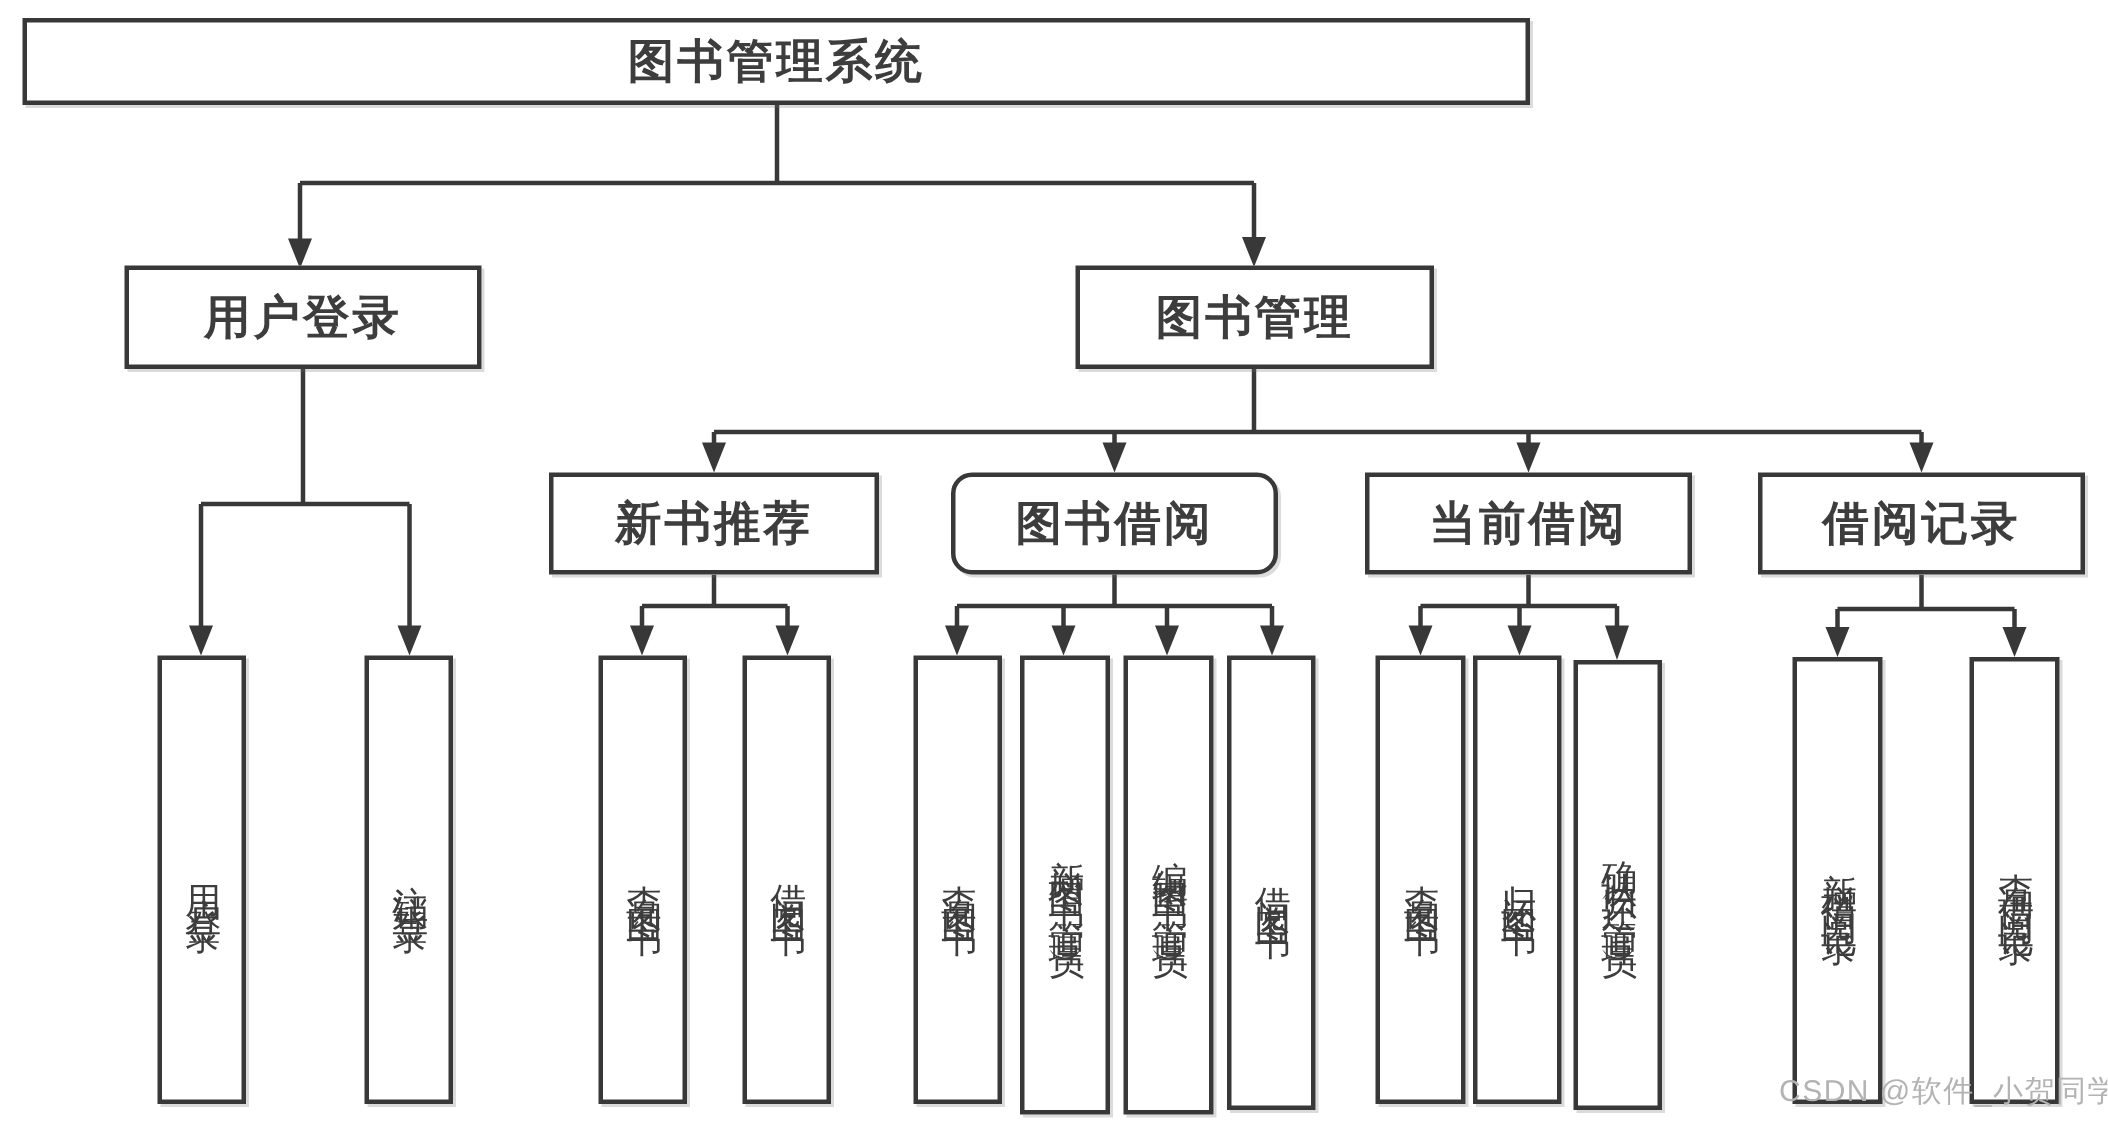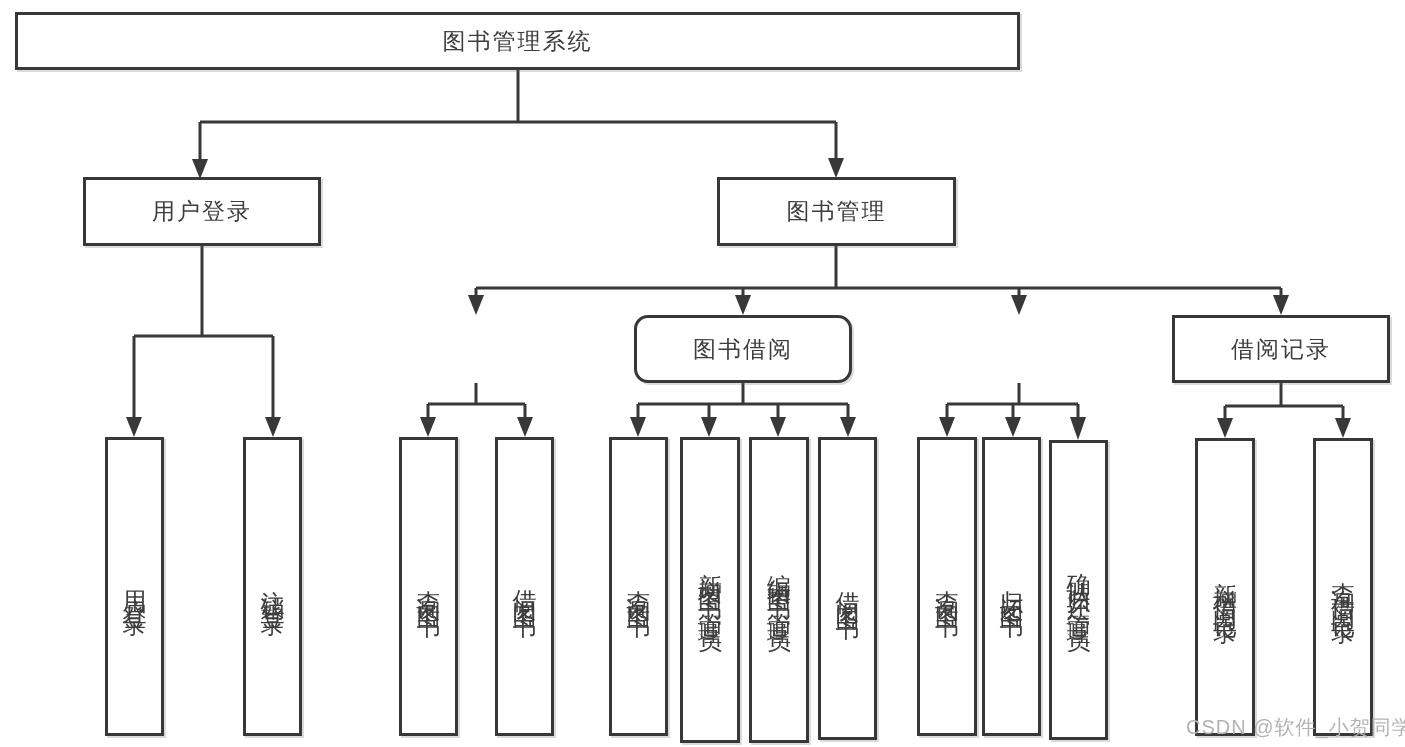--- a/index.html
+++ b/index.html
@@ -29,23 +29,24 @@
     background: #ffffff;
     border: 3px solid #383838;
     color: #3d3d3d;
     display: flex;
     align-items: center;
     justify-content: center;
     text-align: center;
     box-shadow: 2px 2px 0 rgba(110,110,110,0.25);
   }
   .h-box {
-    font-size: 23px;
+    font-size: 31px;
     letter-spacing: 2px;
     white-space: nowrap;
+    font-weight: bold;
   }
   .v-box {
     writing-mode: vertical-rl;
     text-orientation: mixed;
     font-size: 24px;
     letter-spacing: 8px;
     line-height: 1;
     white-space: nowrap;
   }
   .watermark {
@@ -82,21 +83,23 @@
          M939 417 L955 417 L947 437 Z  M1005 417 L1021 417 L1013 437 Z
          M1070 417 L1086 417 L1078 440 Z
          M1217 418 L1233 418 L1225 438 Z  M1335 418 L1351 418 L1343 438 Z" fill="#383838" stroke="none"></path>
   </svg>
 
   <div class="box h-box" style="left:15px; top:12px; width:1005px; height:58px;">图书管理系统</div>
 
   <div class="box h-box" style="left:83px; top:177px; width:238px; height:69px;">用户登录</div>
   <div class="box h-box" style="left:717px; top:177px; width:239px; height:69px;">图书管理</div>
 
+  <div class="box h-box" style="left:366px; top:315px; width:220px; height:68px;">新书推荐</div>
   <div class="box h-box" style="left:634px; top:315px; width:218px; height:68px;border-radius:14px;">图书借阅</div>
+  <div class="box h-box" style="left:910px; top:315px; width:218px; height:68px;">当前借阅</div>
   <div class="box h-box" style="left:1172px; top:315px; width:218px; height:68px;">借阅记录</div>
 
   <div class="box v-box" style="left:105px; top:437px; width:59px; height:299px;">用户登录</div>
   <div class="box v-box" style="left:243px; top:437px; width:59px; height:299px;">注销登录</div>
 
   <div class="box v-box" style="left:399px; top:437px; width:59px; height:299px;">查询图书</div>
   <div class="box v-box" style="left:495px; top:437px; width:59px; height:299px;">借阅图书</div>
 
   <div class="box v-box" style="left:609px; top:437px; width:59px; height:299px;">查询图书</div>
   <div class="box v-box" style="left:680px; top:437px; width:60px; height:306px;">新增图书（管理员）</div>

